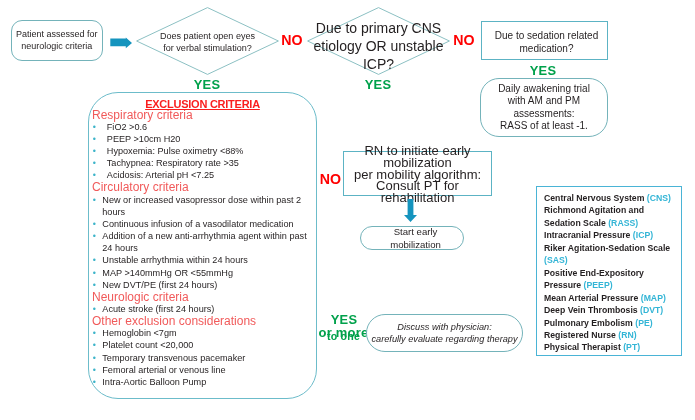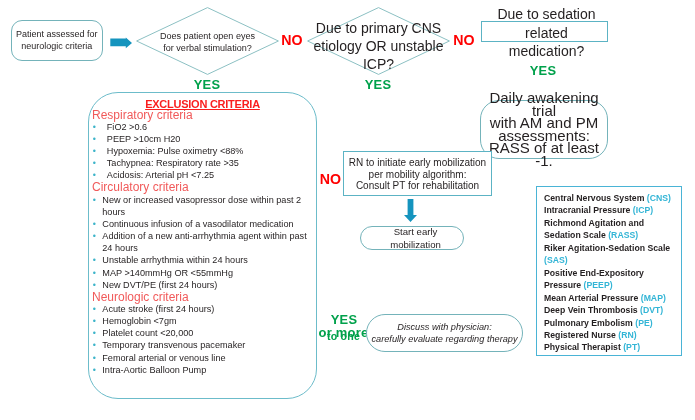--- a/index.html
+++ b/index.html
@@ -72,21 +72,21 @@
     <svg width="143" height="68" viewBox="0 0 143 68">
       <polygon points="71.5,0.6 142.4,34 71.5,67.4 0.6,34" fill="#fff" stroke="#8cc0c3" stroke-width="1"></polygon>
     </svg>
     <div class="dtext" style="font-size:14px;padding-top:10px;">Due to primary CNS
 etiology OR unstable
 ICP?</div>
   </div>
 
   <div class="abs lbl no" style="left:452px;top:31.5px;width:24px;text-align:center;font-size:14.2px;">NO</div>
 
-  <div class="abs node rect" id="n-sed" style="left:481px;top:21px;width:127px;height:21px;font-size:14px;padding-left:4px;padding-top:3px;">Due to sedation related
+  <div class="abs node rect" id="n-sed" style="left:481px;top:21px;width:127px;height:39px;font-size:10px;padding-left:4px;padding-top:3px;">Due to sedation related
 medication?</div>
 
   <div class="abs lbl yes" style="left:189px;top:76.5px;width:36px;text-align:center;font-size:12.9px;">YES</div>
   <div class="abs lbl yes" style="left:360px;top:76.5px;width:36px;text-align:center;font-size:12.9px;">YES</div>
   <div class="abs lbl yes" style="left:525px;top:62.5px;width:36px;text-align:center;font-size:12.9px;">YES</div>
 
   <div class="abs" id="excl">
     <div class="title">EXCLUSION CRITERIA</div>
     <div class="exlist" id="exlist">
         <div class="exhead">Respiratory criteria</div>
@@ -133,20 +133,21 @@
         </div>
         <div class="exrow">
           <span class="exbul">•</span>
           <span class="extxt">New DVT/PE (first 24 hours)</span>
         </div>
         <div class="exhead">Neurologic criteria</div>
         <div class="exrow">
           <span class="exbul">•</span>
           <span class="extxt">Acute stroke (first 24 hours)</span>
         </div>
+        <div class="exhead">Other exclusion considerations</div>
         <div class="exrow">
           <span class="exbul">•</span>
           <span class="extxt">Hemoglobin &lt;7gm</span>
         </div>
         <div class="exrow">
           <span class="exbul">•</span>
           <span class="extxt">Platelet count &lt;20,000</span>
         </div>
         <div class="exrow">
           <span class="exbul">•</span>
@@ -157,27 +158,27 @@
           <span class="extxt">Femoral arterial or venous line</span>
         </div>
         <div class="exrow">
           <span class="exbul">•</span>
           <span class="extxt">Intra-Aortic Balloon Pump</span>
         </div>
       </div>
   </div>
 
 
-  <div class="abs node pill" id="n-daily" style="left:480px;top:78px;width:128px;height:59px;border-radius:19px;font-size:15px;padding-top:0;line-height:12.5px;margin-top:22px;">Daily awakening trial
+  <div class="abs node pill" id="n-daily" style="left:480px;top:78px;width:128px;height:59px;border-radius:19px;font-size:10px;padding-top:0;line-height:12.5px;">Daily awakening trial
 with AM and PM assessments:
 RASS of at least -1.</div>
 
   <div class="abs lbl no" style="left:318.5px;top:171px;width:24px;text-align:center;font-size:14.2px;">NO</div>
 
-  <div class="abs node rect" id="n-rn" style="left:343px;top:151px;width:149px;height:45px;font-size:10px;line-height:11.9px;padding-top:2px;">RN to initiate early mobilization
+  <div class="abs node rect" id="n-rn" style="left:343px;top:151px;width:149px;height:45px;font-size:13px;line-height:11.9px;padding-top:2px;">RN to initiate early mobilization
 per mobility algorithm:
 Consult PT for rehabilitation</div>
 
   <div class="abs" style="left:404px;top:199px;width:13px;height:23px;">
     <svg width="13" height="23" viewBox="0 0 13 23" shape-rendering="geometricPrecision">
       <path d="M3.6 0 L9.4 0 L9.4 16 L13 16 L6.5 23 L0 16 L3.6 16 Z" fill="#1594be"></path>
     </svg>
   </div>
 
   <div class="abs node pill" id="n-startmob" style="left:360px;top:226px;width:104px;height:24px;border-radius:12px;font-size:9.6px;padding-left:7px;">Start early mobilization</div>
@@ -185,22 +186,22 @@
   <div class="abs lbl yes" style="left:325px;top:311.5px;width:38px;text-align:center;font-size:12.9px;">YES</div>
   <div class="abs lbl yes" style="left:314px;top:330px;width:59px;text-align:center;font-size:10.6px;white-space:nowrap;">to one</div>
   <div class="abs lbl yes" style="left:314px;top:325px;width:59px;text-align:center;font-size:13px;white-space:nowrap;">or more</div>
 
   <div class="abs node pill" id="n-discuss" style="left:366px;top:314px;width:157px;height:38px;border-radius:19px;font-size:9.2px;line-height:11.6px;font-style:italic;">Discuss with physician:
 carefully evaluate regarding therapy</div>
 
   <div class="abs" id="legend">
     <div id="legendlist" style="position:absolute;left:7px;top:5px;width:134px;">
         <div class="lrow"><span>Central Nervous System </span><span class="ab">(CNS)</span></div>
+        <div class="lrow"><span>Richmond Agitation and Sedation Scale </span><span class="ab">(RASS)</span></div>
         <div class="lrow"><span>Intracranial Pressure </span><span class="ab">(ICP)</span></div>
-        <div class="lrow"><span>Richmond Agitation and Sedation Scale </span><span class="ab">(RASS)</span></div>
         <div class="lrow"><span>Riker Agitation-Sedation Scale </span><span class="ab">(SAS)</span></div>
         <div class="lrow"><span>Positive End-Expository Pressure </span><span class="ab">(PEEP)</span></div>
         <div class="lrow"><span>Mean Arterial Pressure </span><span class="ab">(MAP)</span></div>
         <div class="lrow"><span>Deep Vein Thrombosis </span><span class="ab">(DVT)</span></div>
         <div class="lrow"><span>Pulmonary Embolism </span><span class="ab">(PE)</span></div>
         <div class="lrow"><span>Registered Nurse </span><span class="ab">(RN)</span></div>
         <div class="lrow"><span>Physical Therapist </span><span class="ab">(PT)</span></div>
       </div>
   </div>
 

